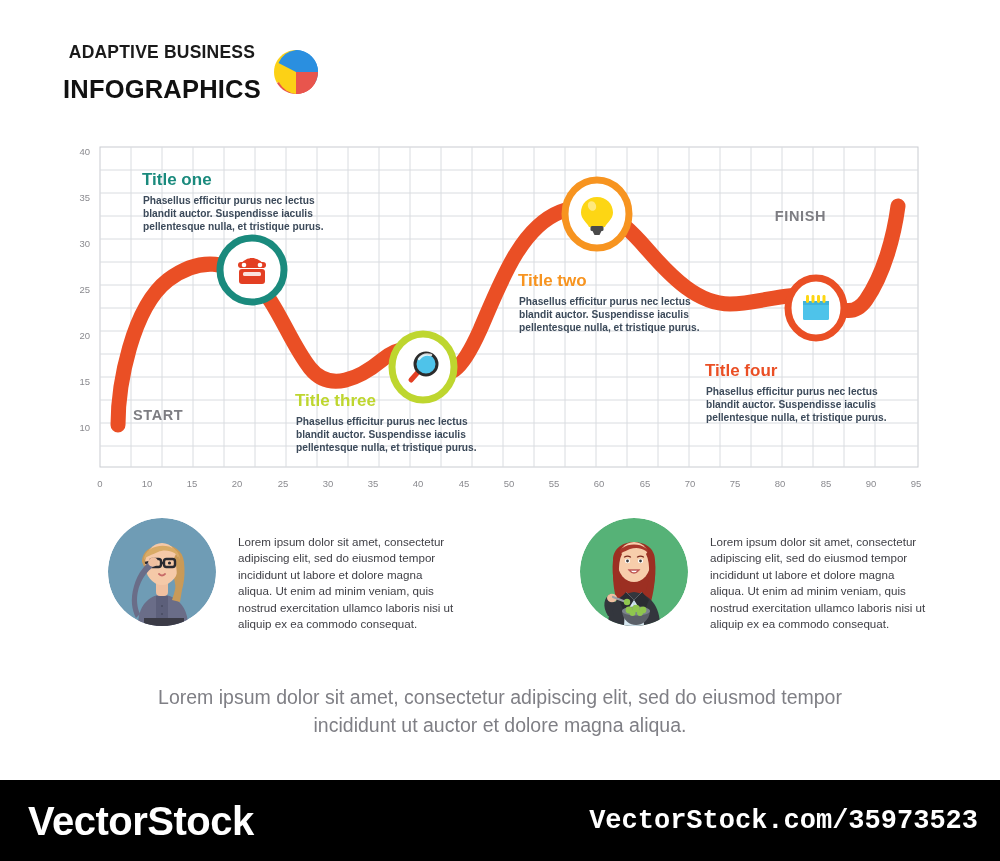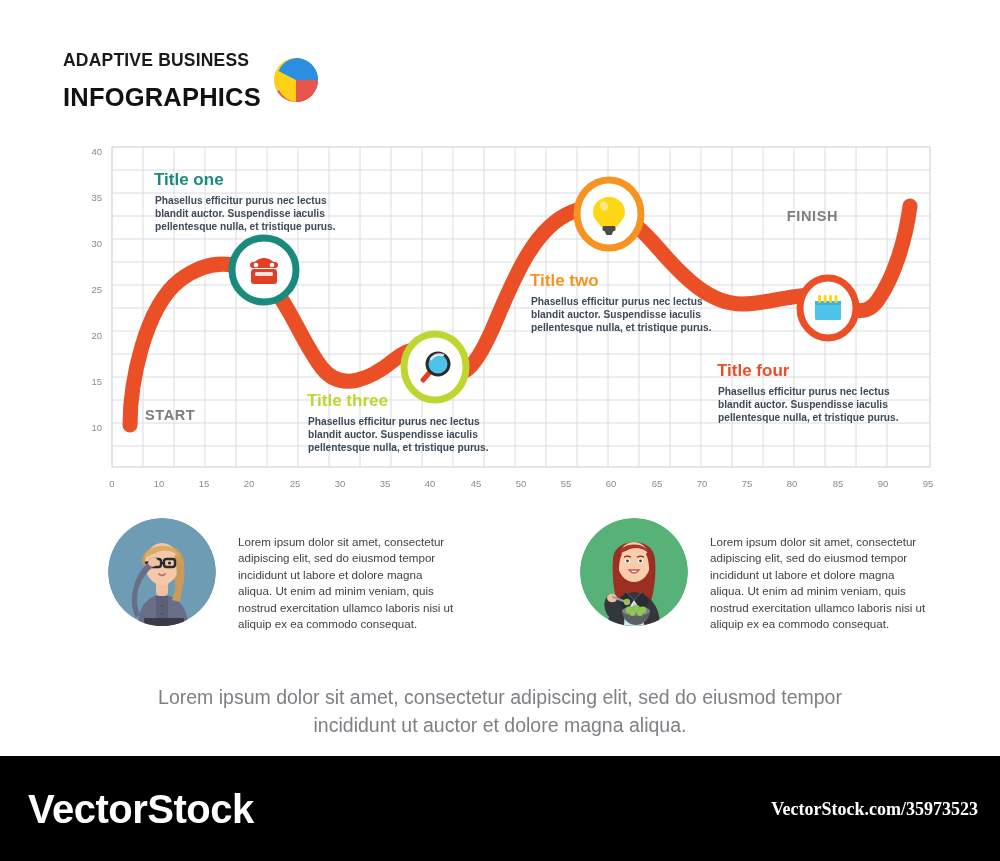--- a/index.html
+++ b/index.html
@@ -24,23 +24,24 @@
   
   .header {
     position: absolute;
     top: 0; left: 0;
     width: 1000px;
     height: 120px;
   }
   .brand {
     position: absolute;
     left: 63px;
-    top: 52px;
+    top: 44px;
     display: flex;
     align-items: center;
+    text-align: center;
   }
   .brand-text {
     display: block;
     line-height: 1.02;
   }
   .brand-line1 {
     font-family: "Liberation Sans", sans-serif;
     font-weight: bold;
     font-size: 17.5px;
     letter-spacing: 0.2px;
@@ -67,21 +68,21 @@
     font-family: "Liberation Sans", sans-serif;
     font-size: 37px;
     color: #7b7b7f;
     letter-spacing: 1.2px;
     white-space: nowrap;
   }
 
   
   .chart-wrap {
     position: absolute;
-    left: 12px;
+    left: 0;
     top: 140px;
     width: 968px;
     height: 360px;
   }
   .chart-svg { display: block; }
 
   .axis-label {
     font-family: "Liberation Sans", sans-serif;
     font-size: 9.5px;
     fill: #8a8a8f;
@@ -151,43 +152,43 @@
     line-height: 1.45;
     color: #7f7f85;
   }
 
   
   .vsbar {
     position: absolute;
     left: 0;
     bottom: 0;
     width: 1000px;
-    height: 105px;
+    height: 81px;
     background: #000000;
   }
   .vs-logo {
     position: absolute;
     left: 28px;
     top: 50%;
     transform: translateY(-50%);
     color: #ffffff;
     font-family: "Liberation Sans", sans-serif;
     font-weight: bold;
     font-size: 40px;
     letter-spacing: -0.5px;
   }
   .vs-url {
     position: absolute;
     right: 22px;
     top: 50%;
     transform: translateY(-50%);
     color: #ffffff;
-    font-family: Liberation Serif, serif;
-    font-weight: bold;
-    font-size: 18px;
+    font-family: Liberation Mono, monospace;
+    font-weight: bold;
+    font-size: 27px;
   }
 </style>
 </head>
 <body>
 
 <div class="page">
 
   <div class="header">
     <div class="brand">
       <span class="brand-text">

